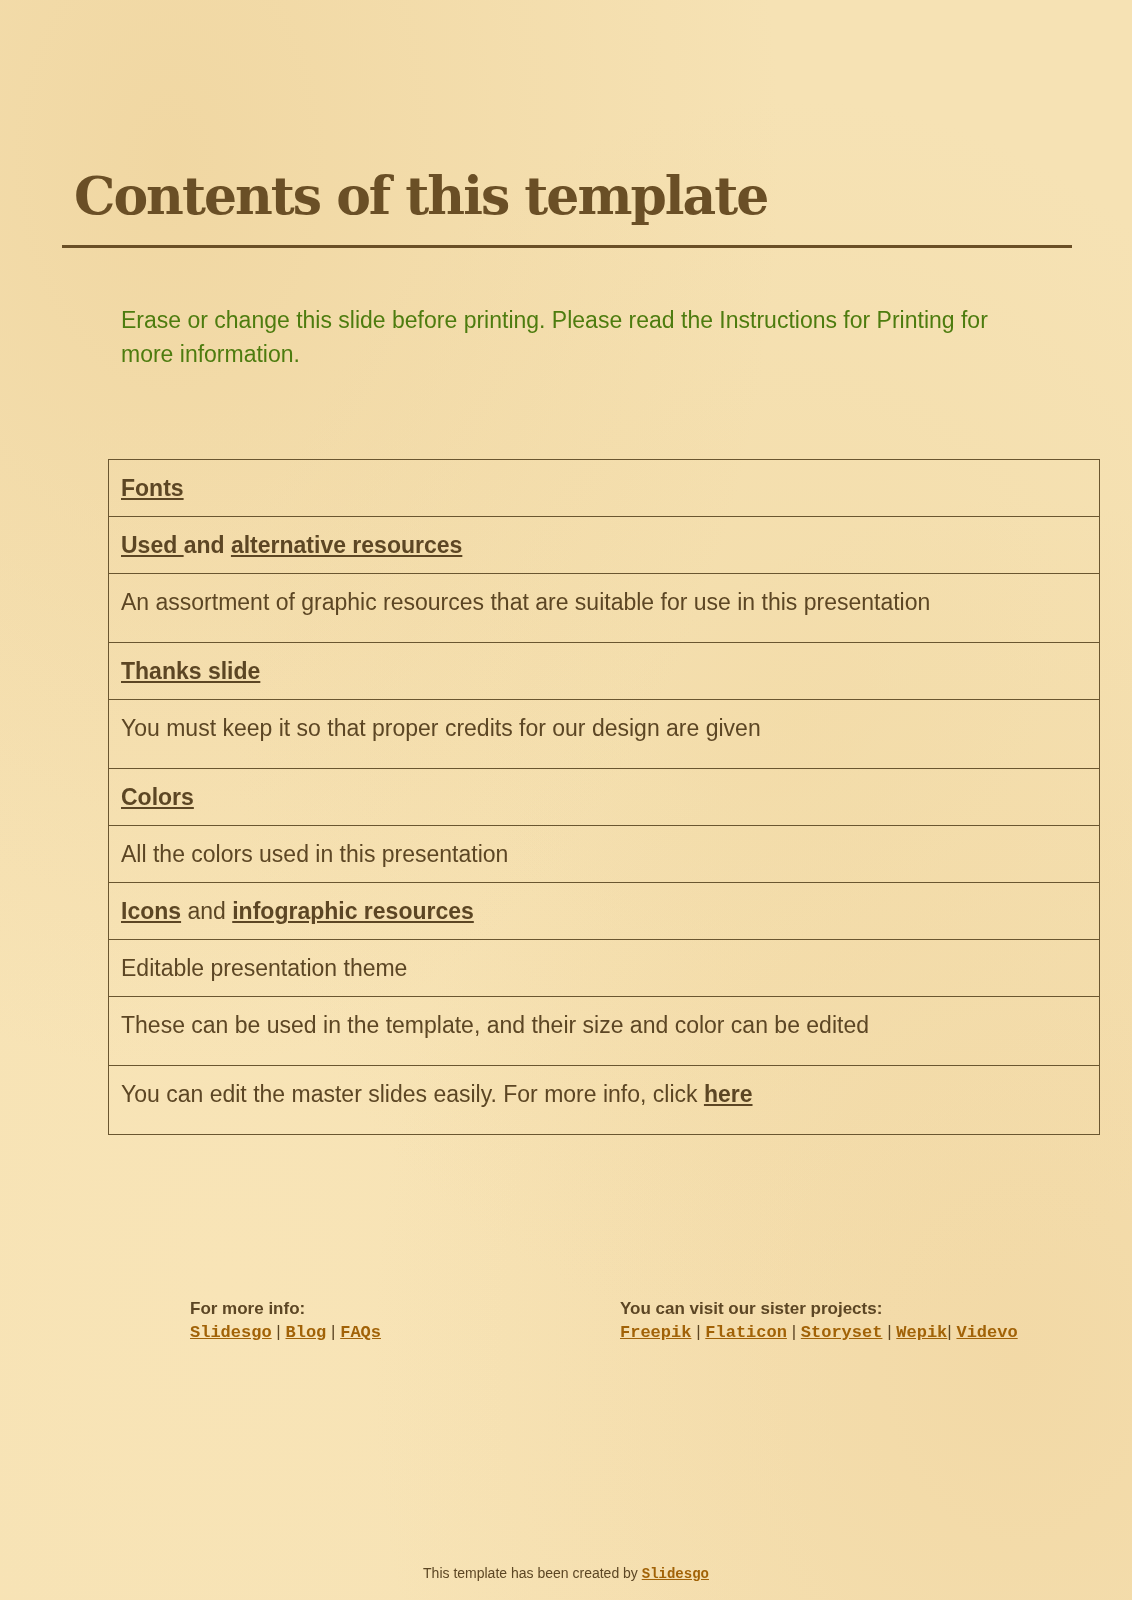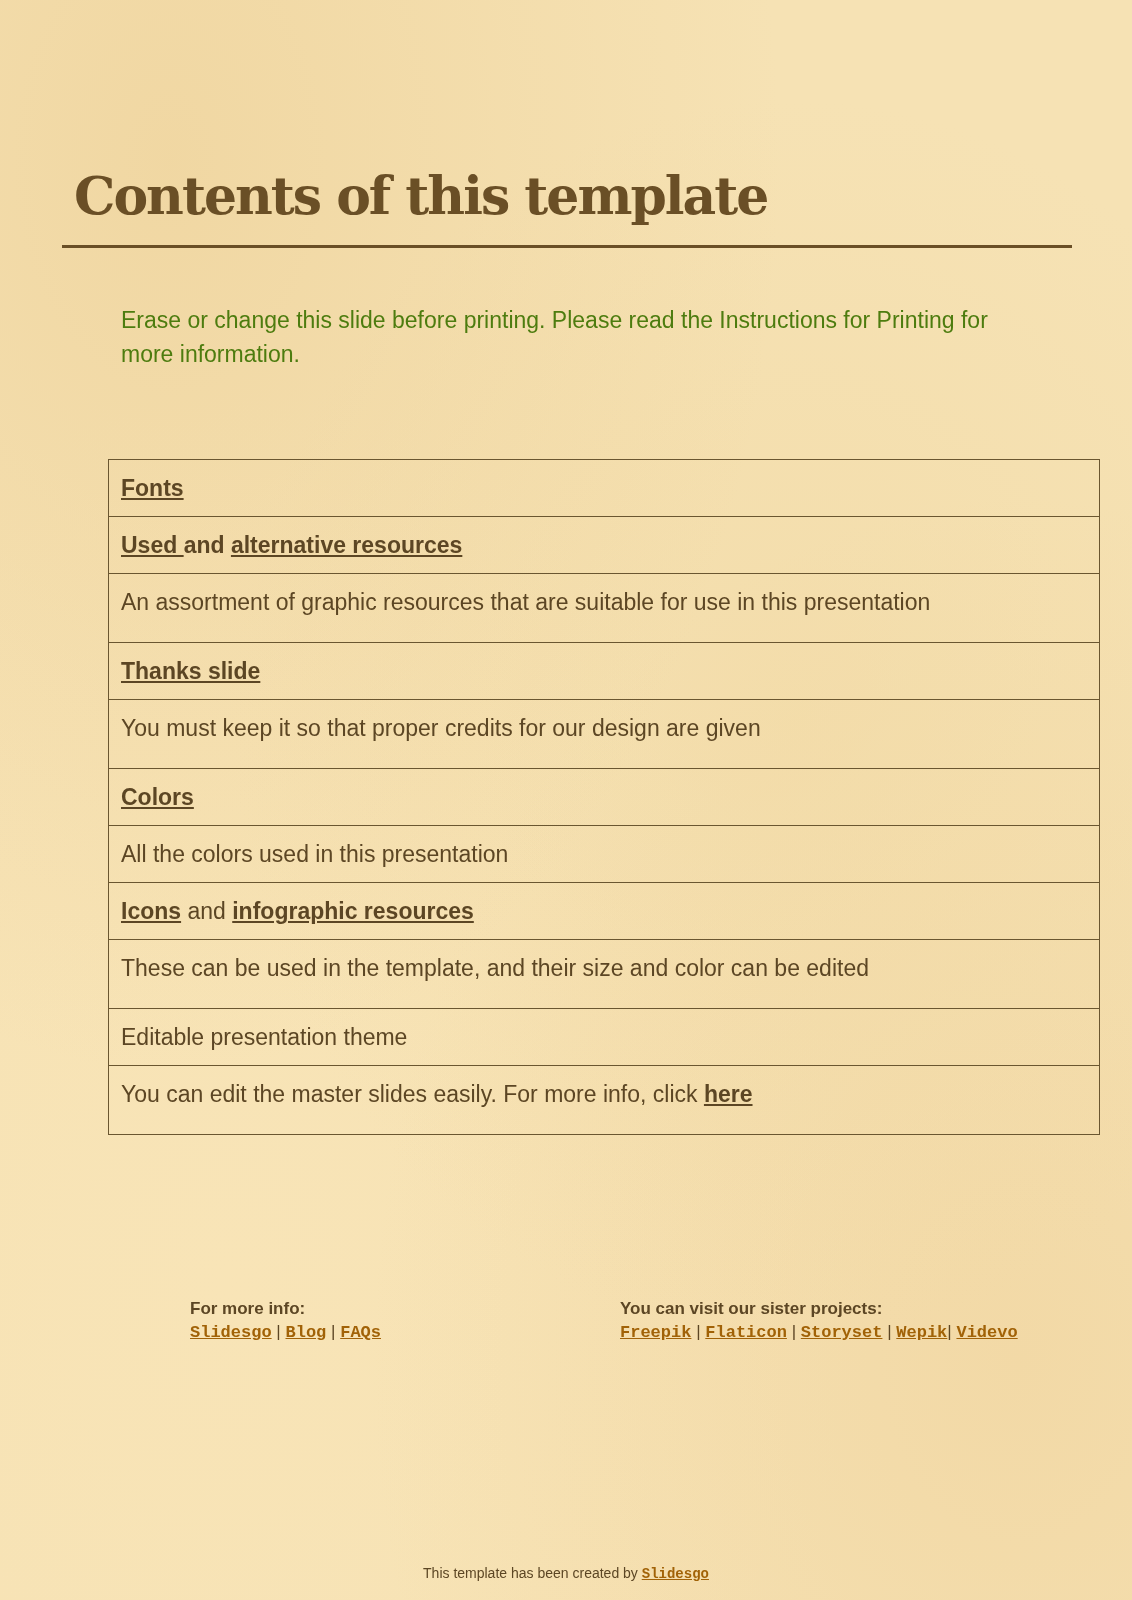--- a/index.html
+++ b/index.html
@@ -159,25 +159,25 @@
       </td>
     </tr>
     <tr class="row-desc short">
       <td>All the colors used in this presentation</td>
     </tr>
     <tr class="row-head">
       <td>
         <a class="link-strong">Icons</a><span class="plain"> and </span><a class="link-strong">infographic resources</a>
       </td>
     </tr>
-    <tr class="row-desc">
-      <td>These can be used in the template, and their size and color can be edited</td>
-    </tr>
     <tr class="row-desc short">
       <td>Editable presentation theme</td>
+    </tr>
+    <tr class="row-desc">
+      <td>These can be used in the template, and their size and color can be edited</td>
     </tr>
     <tr class="row-desc">
       <td>
         <span>You can edit the master slides easily. For more info, click </span><a class="link-strong">here</a>
       </td>
     </tr>
   </tbody>
 </table>
 
 <div class="footer-col footer-left">

